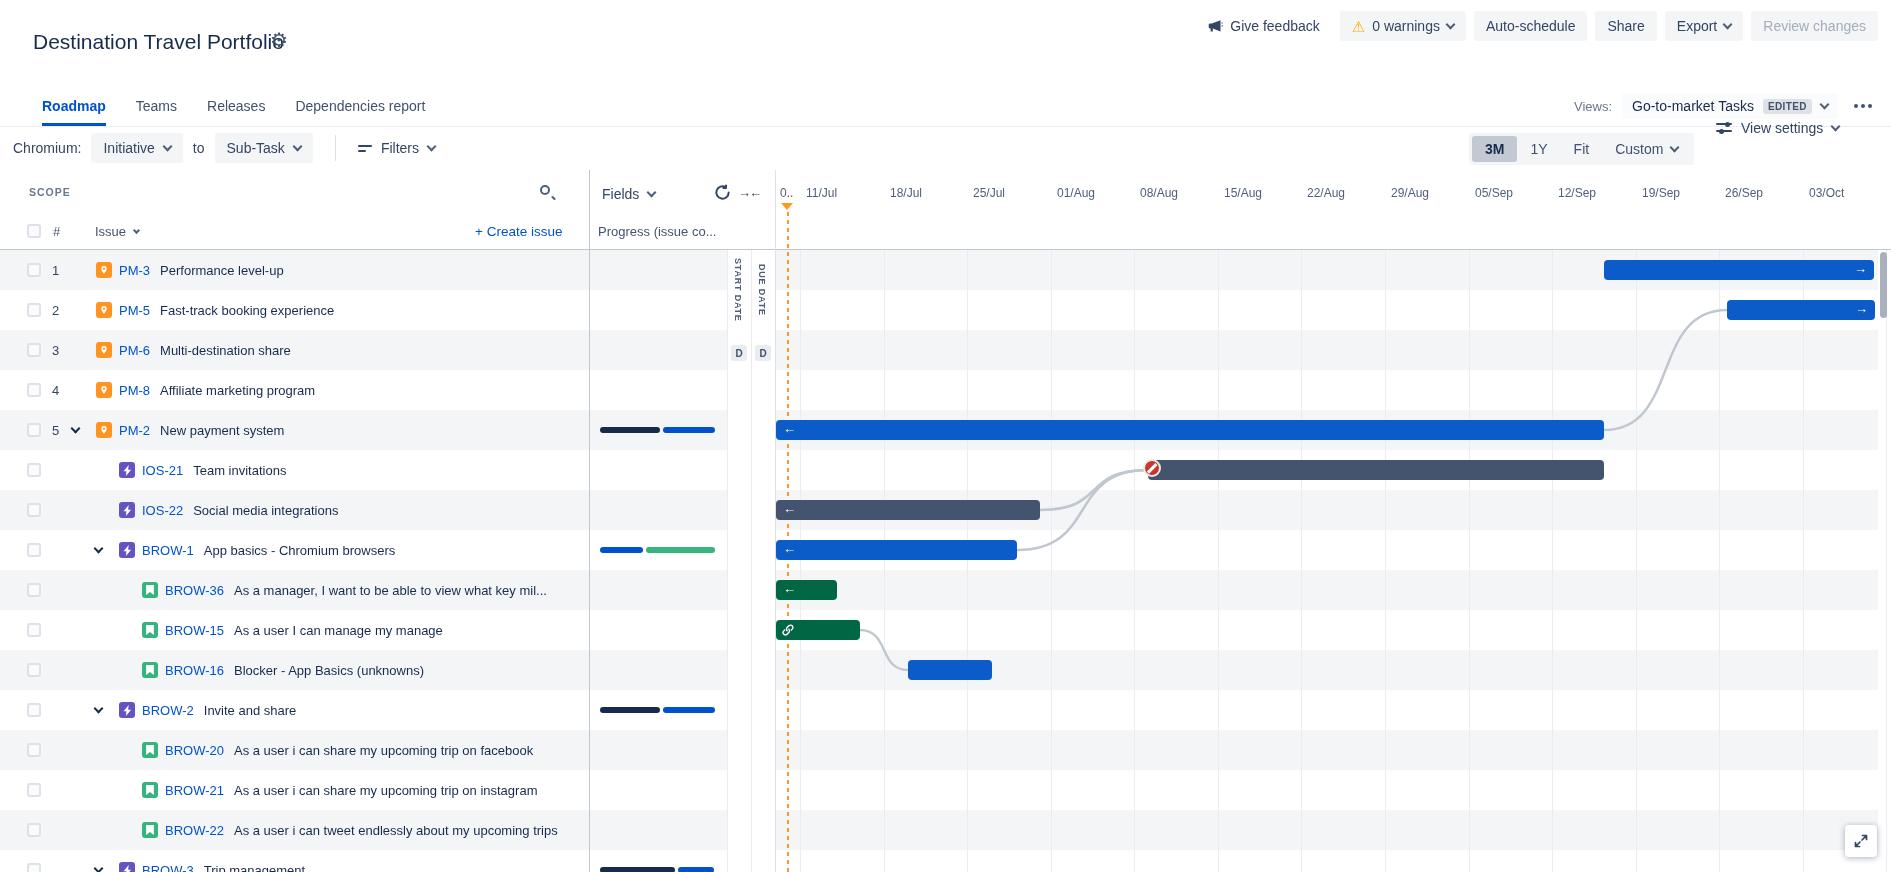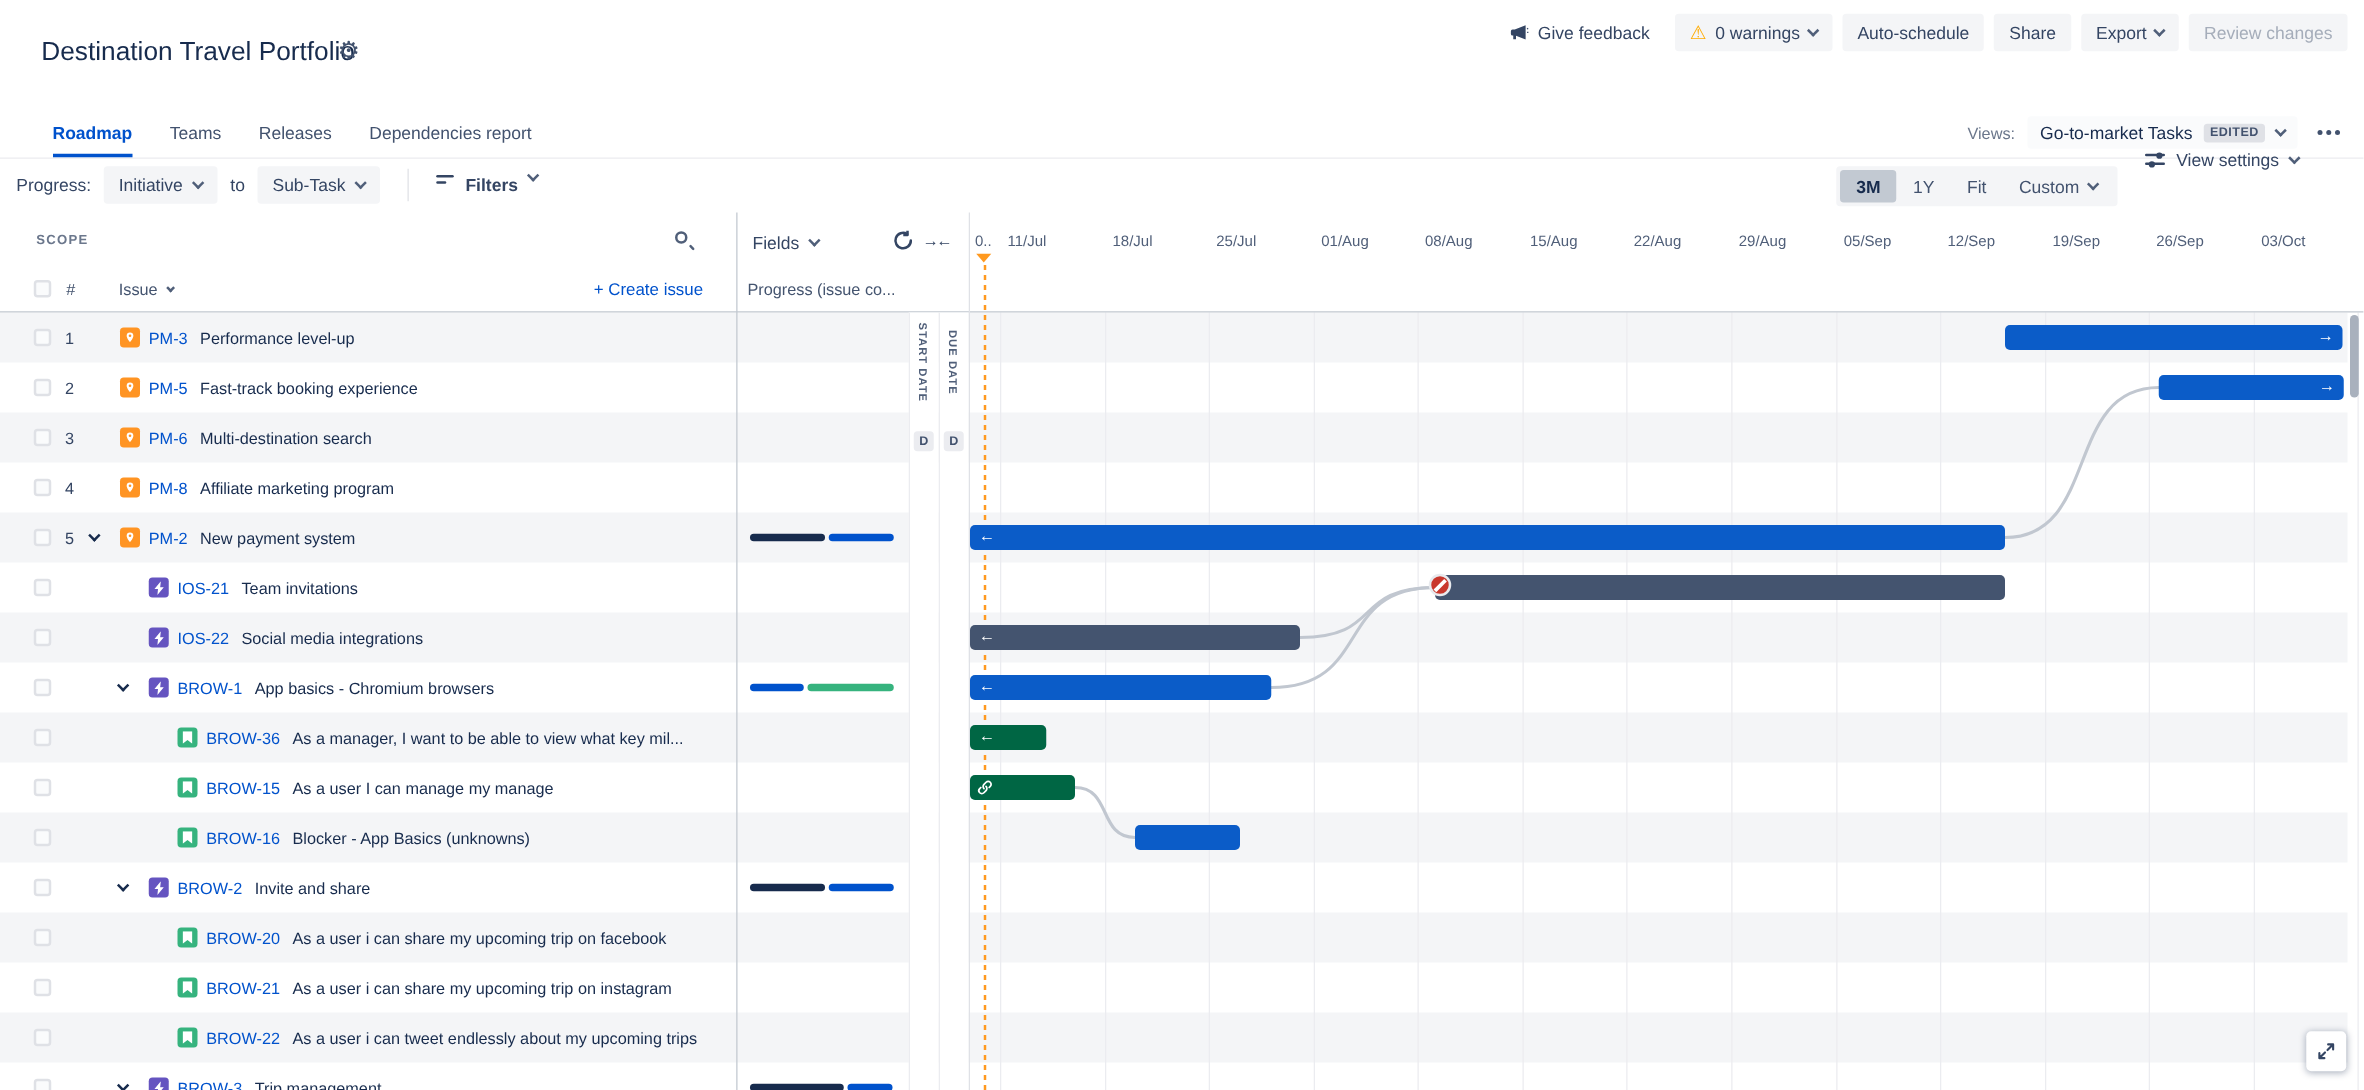--- a/index.html
+++ b/index.html
@@ -30,21 +30,21 @@
                   padding:5px 10px; font-size:14px; color:#172B4D; cursor:pointer;}
   .edited-badge{ background:#DFE1E6; color:#42526E; font-size:10px; font-weight:700; letter-spacing:.4px;
                  border-radius:3px; padding:2px 5px;}
   .more-dots{ display:flex; gap:3px; padding:8px 6px; cursor:pointer;}
   .more-dots i{ width:4px;height:4px;border-radius:50%;background:#42526E; display:block;}
   
   .hier{ left:13px; top:133px; display:flex; align-items:center; gap:10px; font-size:14px; color:#344563;}
   .dd{ background:#F4F5F7; border-radius:3px; padding:7px 12px; display:flex; gap:9px; align-items:center;
        font-weight:500; cursor:pointer;}
   .vdiv{ width:1px; height:26px; background:#DFE1E6; margin:0 12px;}
-  .filters{ display:flex; gap:9px; cursor:pointer; font-weight:700;}
+  .filters{ display:flex; align-items:center; gap:9px; cursor:pointer; font-weight:400;}
   .filt-icon{ display:flex; flex-direction:column; gap:3px; width:14px;}
   .filt-icon i{ height:2px; background:#344563; border-radius:2px; display:block;}
   .filt-icon i:nth-child(2){ width:8px;}
   .zoomctl{ left:1469px; top:133px; display:flex; align-items:flex-start; background:#F4F5F7; border-radius:3px;
             padding:3px; font-size:14px; color:#42526E;}
   .zseg{ padding:5px 13px; border-radius:3px; cursor:pointer; display:flex; gap:8px; align-items:center; font-weight:500;}
   .zseg.active{ background:#C2C9D2; color:#172B4D; font-weight:600;}
   .viewset{ left:1716px; top:120px; display:flex; align-items:center; gap:9px; font-size:14px; color:#344563;
             font-weight:500; cursor:pointer;}
   .slider-icon{ width:16px; height:12px; position:relative;}
@@ -161,21 +161,21 @@
       <span class="chev"></span>
     </div>
     <div class="more-dots">
         <i></i>
         <i></i>
         <i></i>
       </div>
   </div>
 
   <div class="abs hier">
-    <span>Progress:</span>
+    <span>Chromium:</span>
     <div class="dd">
       <span>Initiative</span>
         <span class="chev"></span>
     </div>
     <span>to</span>
     <div class="dd">
       <span>Sub-Task</span>
         <span class="chev"></span>
     </div>
     <div class="vdiv"></div>
@@ -354,21 +354,21 @@
         <span class="row-check checkbox"></span>
         <span class="rownum">3</span>
         <span style="flex: 0 0 72px;"></span>
         <span class="slot"></span>
         <span class="typeicon" style="background: rgb(255, 148, 35);">
           <svg width="10" height="10" viewBox="0 0 16 16">
             <path d="M8 1.5A4.3 4.3 0 0 0 3.7 5.8C3.7 9 8 14 8 14s4.3-5 4.3-8.2A4.3 4.3 0 0 0 8 1.5zm0 6a1.7 1.7 0 1 1 0-3.4 1.7 1.7 0 0 1 0 3.4z" fill="#fff"></path>
           </svg>
         </span>
         <span class="ikey">PM-6</span>
-        <span class="ititle">Multi-destination search</span>
+        <span class="ititle">Multi-destination share</span>
       </div>
       <div class="abs row-line" style="top: 370px;">
         <span class="row-check checkbox"></span>
         <span class="rownum">4</span>
         <span style="flex: 0 0 72px;"></span>
         <span class="slot"></span>
         <span class="typeicon" style="background: rgb(255, 148, 35);">
           <svg width="10" height="10" viewBox="0 0 16 16">
             <path d="M8 1.5A4.3 4.3 0 0 0 3.7 5.8C3.7 9 8 14 8 14s4.3-5 4.3-8.2A4.3 4.3 0 0 0 8 1.5zm0 6a1.7 1.7 0 1 1 0-3.4 1.7 1.7 0 0 1 0 3.4z" fill="#fff"></path>
           </svg>

